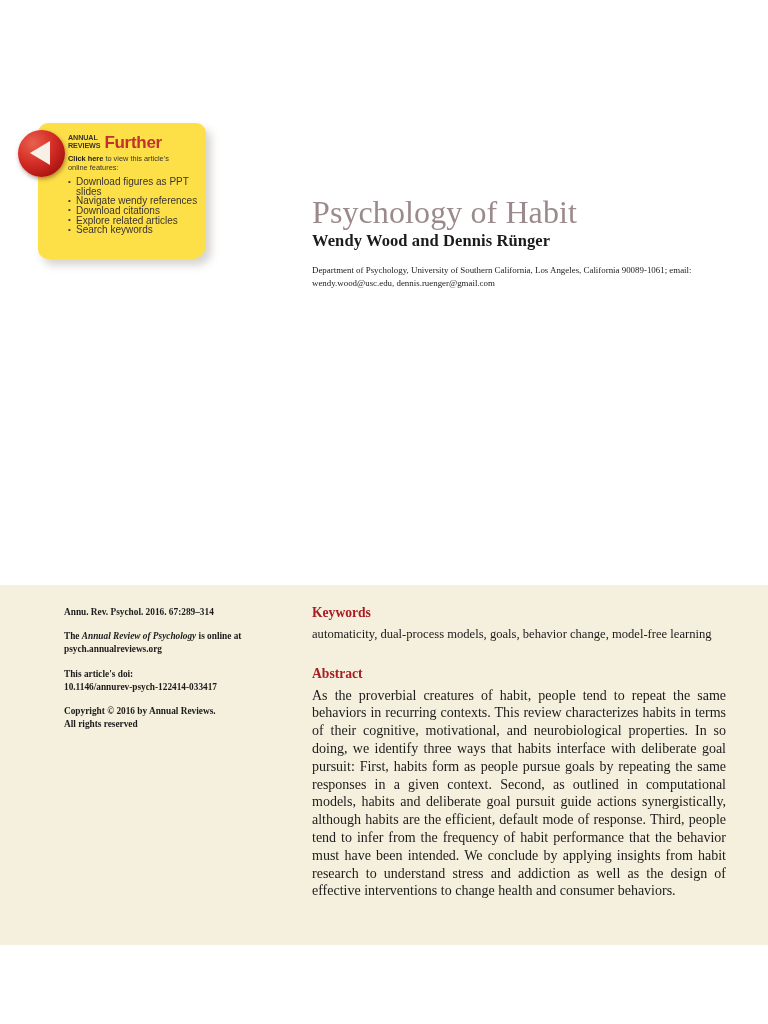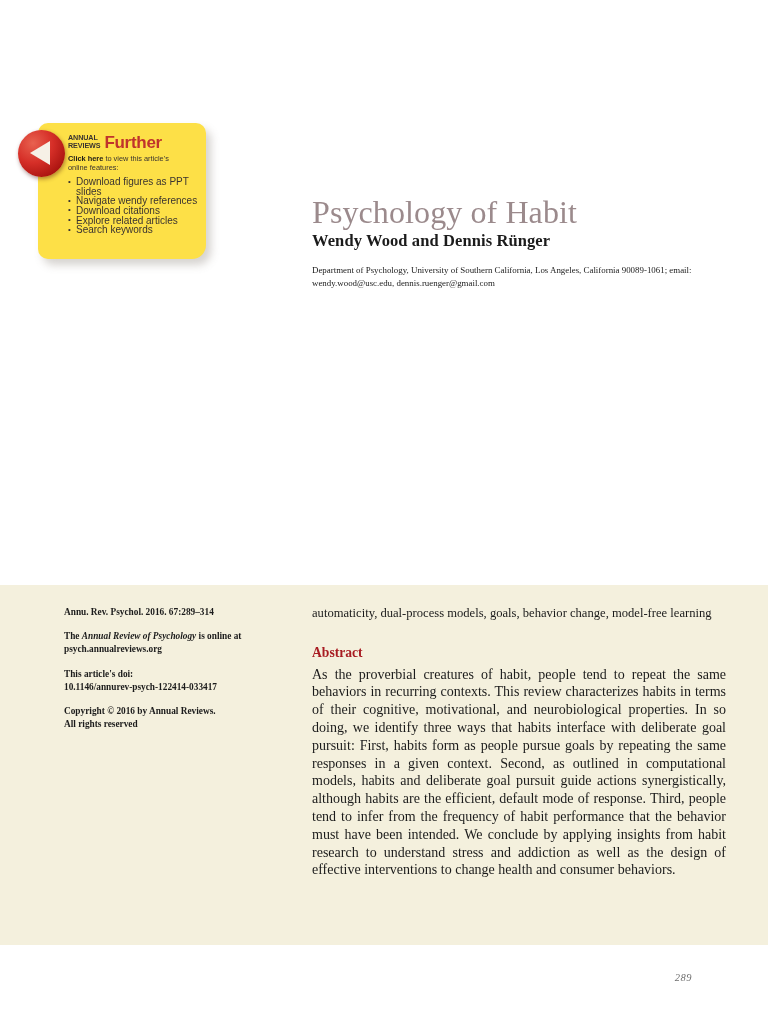--- a/index.html
+++ b/index.html
@@ -278,20 +278,20 @@
       <span>This article's doi:</span><br>
       <span>10.1146/annurev-psych-122414-033417</span>
     </p>
     <p>
       <span>Copyright © 2016 by Annual Reviews.</span><br>
       <span>All rights reserved</span>
     </p>
   </div>
 
   <div class="right-col">
+    <h2 class="sec-head">Keywords</h2>
     <p class="keywords">automaticity, dual-process models, goals, behavior change, model-free learning</p>
     <h2 class="sec-head">Abstract</h2>
     <p class="abstract">As the proverbial creatures of habit, people tend to repeat the same behaviors in recurring contexts. This review characterizes habits in terms of their cognitive, motivational, and neurobiological properties. In so doing, we identify three ways that habits interface with deliberate goal pursuit: First, habits form as people pursue goals by repeating the same responses in a given context. Second, as outlined in computational models, habits and deliberate goal pursuit guide actions synergistically, although habits are the efficient, default mode of response. Third, people tend to infer from the frequency of habit performance that the behavior must have been intended. We conclude by applying insights from habit research to understand stress and addiction as well as the design of effective interventions to change health and consumer behaviors.</p>
   </div>
 
-  <div class="folio">289</div>
 
 </div>
 
 </body></html>

